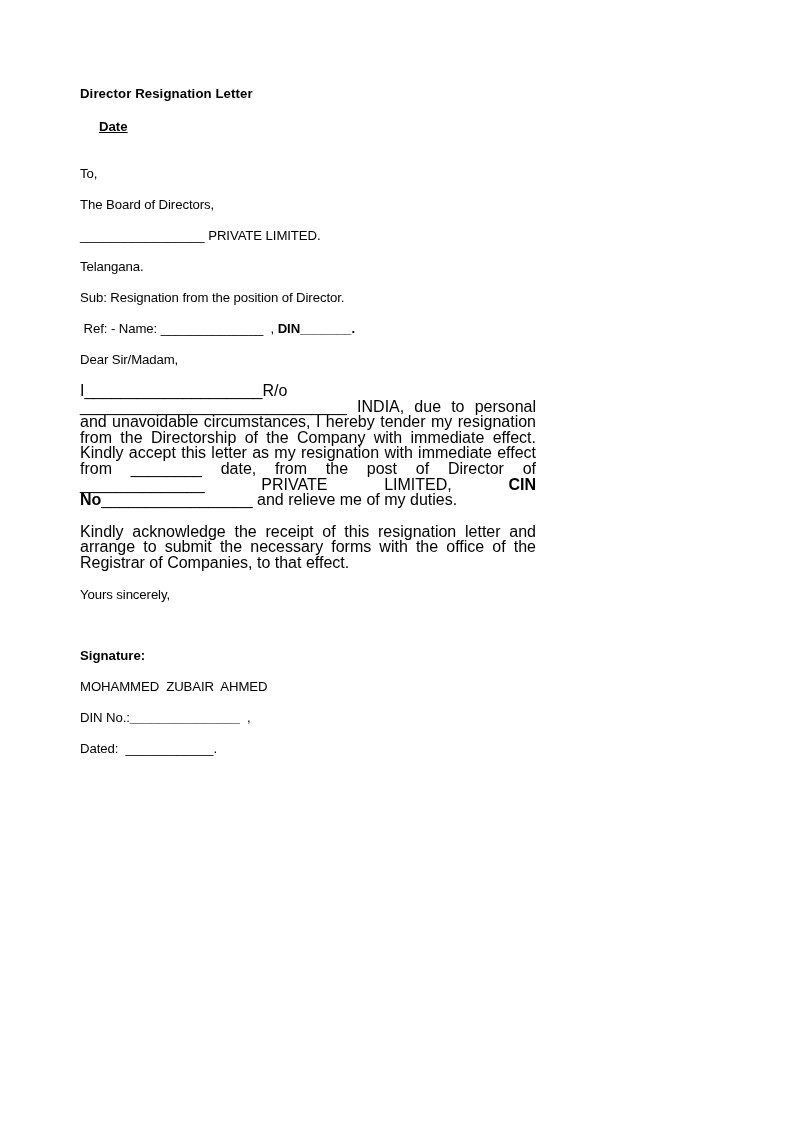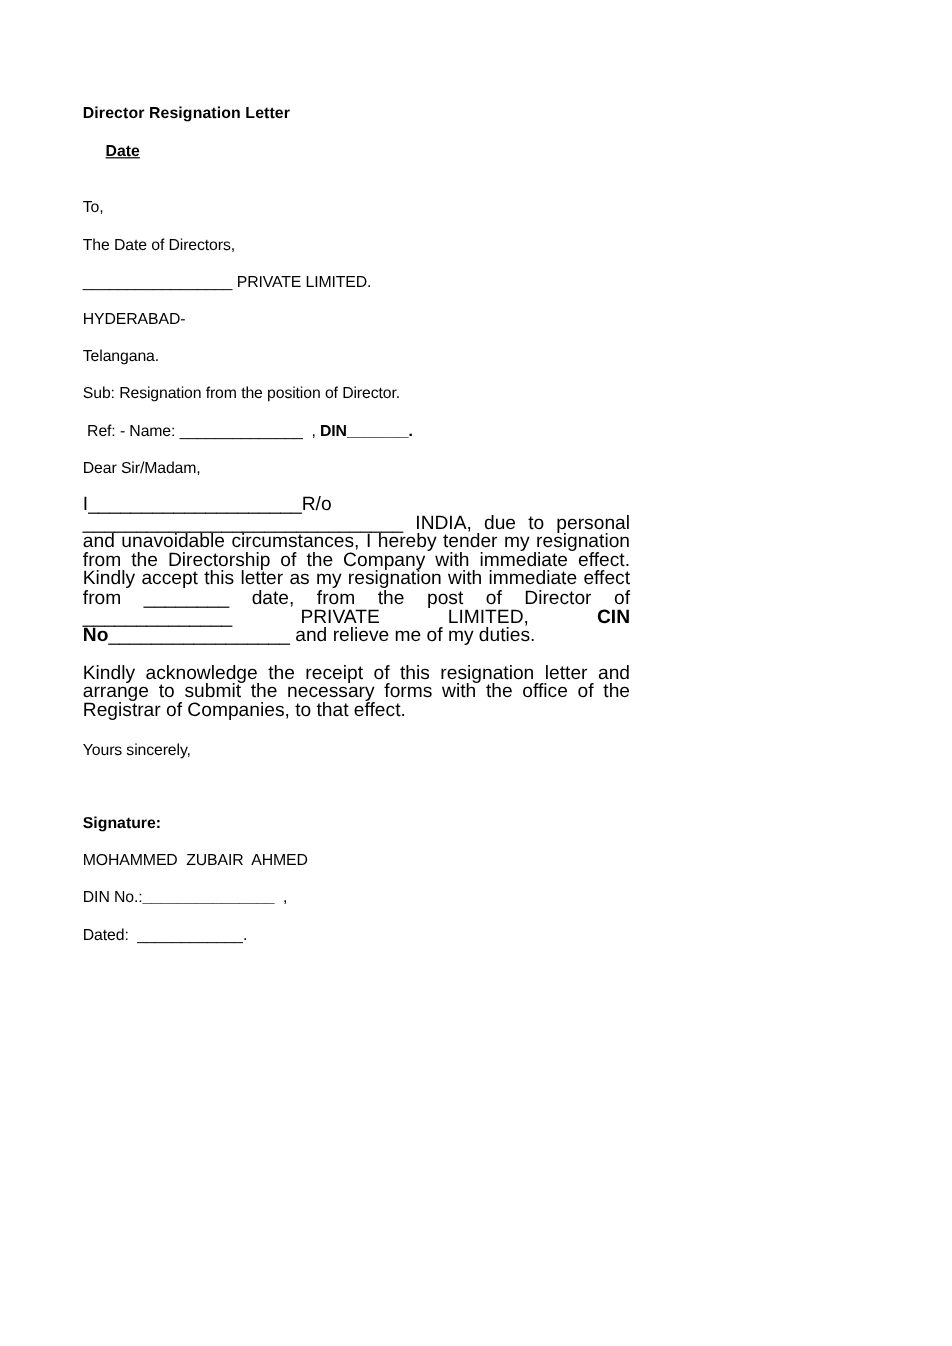--- a/index.html
+++ b/index.html
@@ -18,21 +18,21 @@
   .page {
     position: relative;
     width: 793px;
     height: 1122px;
     background: #ffffff;
     overflow: hidden;
   }
 
   .body-area {
     position: absolute;
-    left: 69px;
+    left: 80px;
     top: 86px;
     width: 456px;
   }
 
   
   .line {
     font-size: 13.2px;
     line-height: 15px;
     font-stretch: condensed;
     letter-spacing: -0.1px;
@@ -101,25 +101,24 @@
   <div class="body-area">
 
     <div class="title">Director Resignation Letter</div>
 
     <div class="date-head-wrap">
       <span class="date-head">Date</span>
     </div>
 
     <div class="line gap-after">To,</div>
 
-    <div class="line gap-after">The Date of Directors,</div>
+    <div class="line gap-after">The Board of Directors,</div>
 
     <div class="line gap-after"><span class="us">_________________</span><span> PRIVATE LIMITED.</span></div>
 
-    <div class="line gap-after">HYDERABAD-</div>
 
     <div class="line gap-after">Telangana.</div>
 
     <div class="line gap-after">Sub: Resignation from the position of Director.</div>
 
     <div class="line gap-after nowrap"><span> Ref: - Name: </span><span class="us">______________</span><span>  , </span><b class="bold">DIN</b><b class="bold us">_______</b><b class="bold">.</b></div>
 
     <div class="line gap-after">Dear Sir/Madam,</div>
 
     <div class="para-block">

